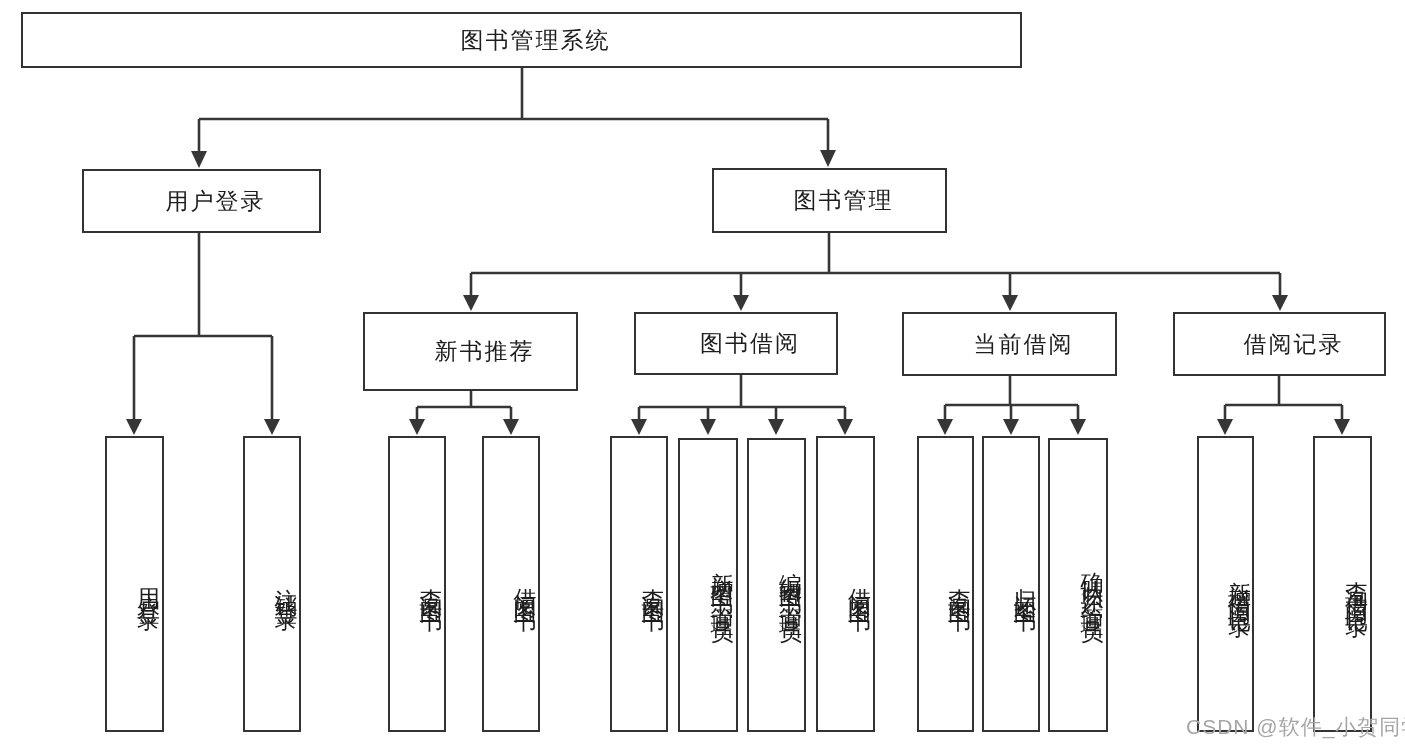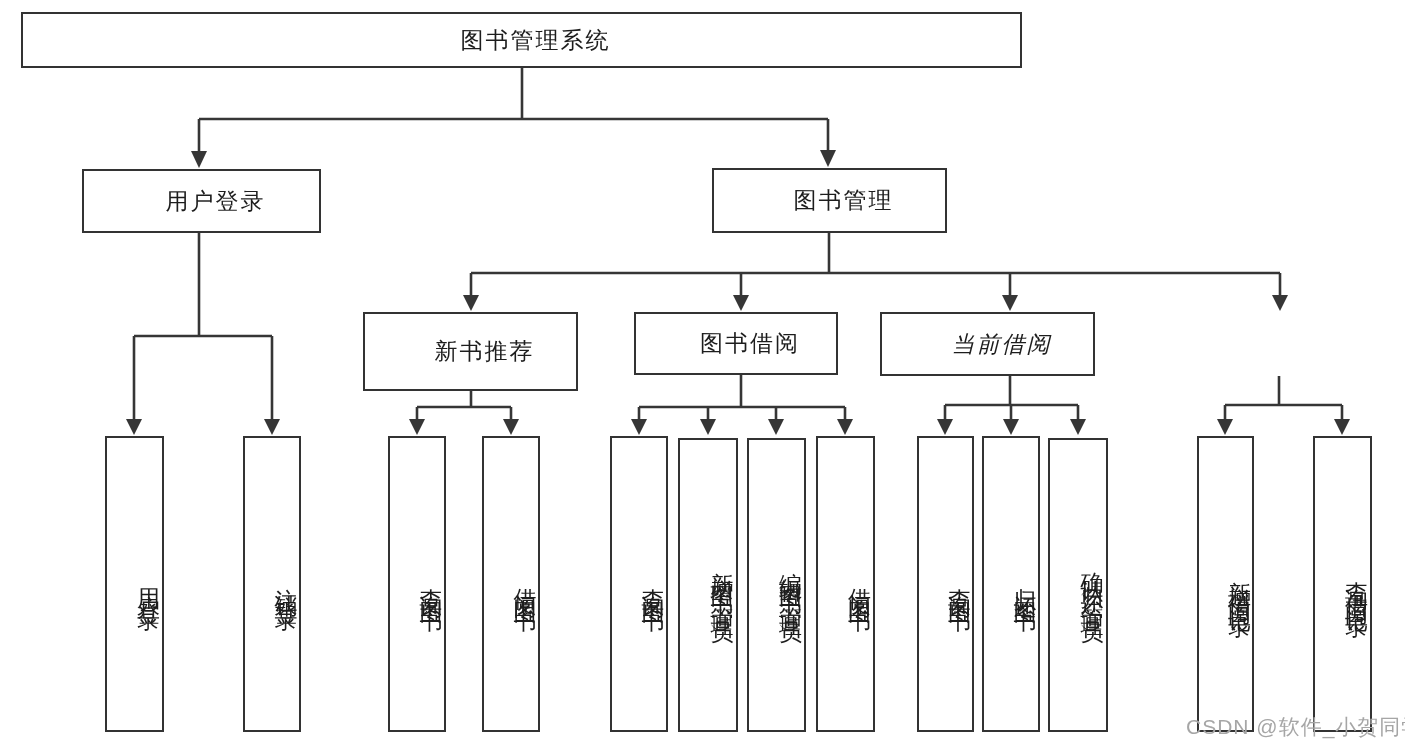--- a/index.html
+++ b/index.html
@@ -139,22 +139,25 @@
   <div class="box" style="left:712px; top:168px; width:235px; height:65px;">
     <span class="hlabel">图书管理</span>
   </div>
 
   <div class="box" style="left:363px; top:312px; width:215px; height:79px;">
     <span class="hlabel">新书推荐</span>
   </div>
   <div class="box" style="left:634px; top:312px; width:204px; height:63px;">
     <span class="hlabel">图书借阅</span>
   </div>
-  <div class="box" style="left:880px; top:312px; width:215px; height:64px;font-style:italic;">
+  <div class="box" style="left:902px; top:312px; width:215px; height:64px;">
     <span class="hlabel">当前借阅</span>
+  </div>
+  <div class="box" style="left:1173px; top:312px; width:213px; height:64px;">
+    <span class="hlabel">借阅记录</span>
   </div>
 
   <div class="box" style="left:105px; top:436px; width:59px; height:296px;">
     <span class="vlabel">用户登录</span>
   </div>
   <div class="box" style="left:243px; top:436px; width:58px; height:296px;">
     <span class="vlabel">注销登录</span>
   </div>
 
   <div class="box" style="left:388px; top:436px; width:58px; height:296px;">

